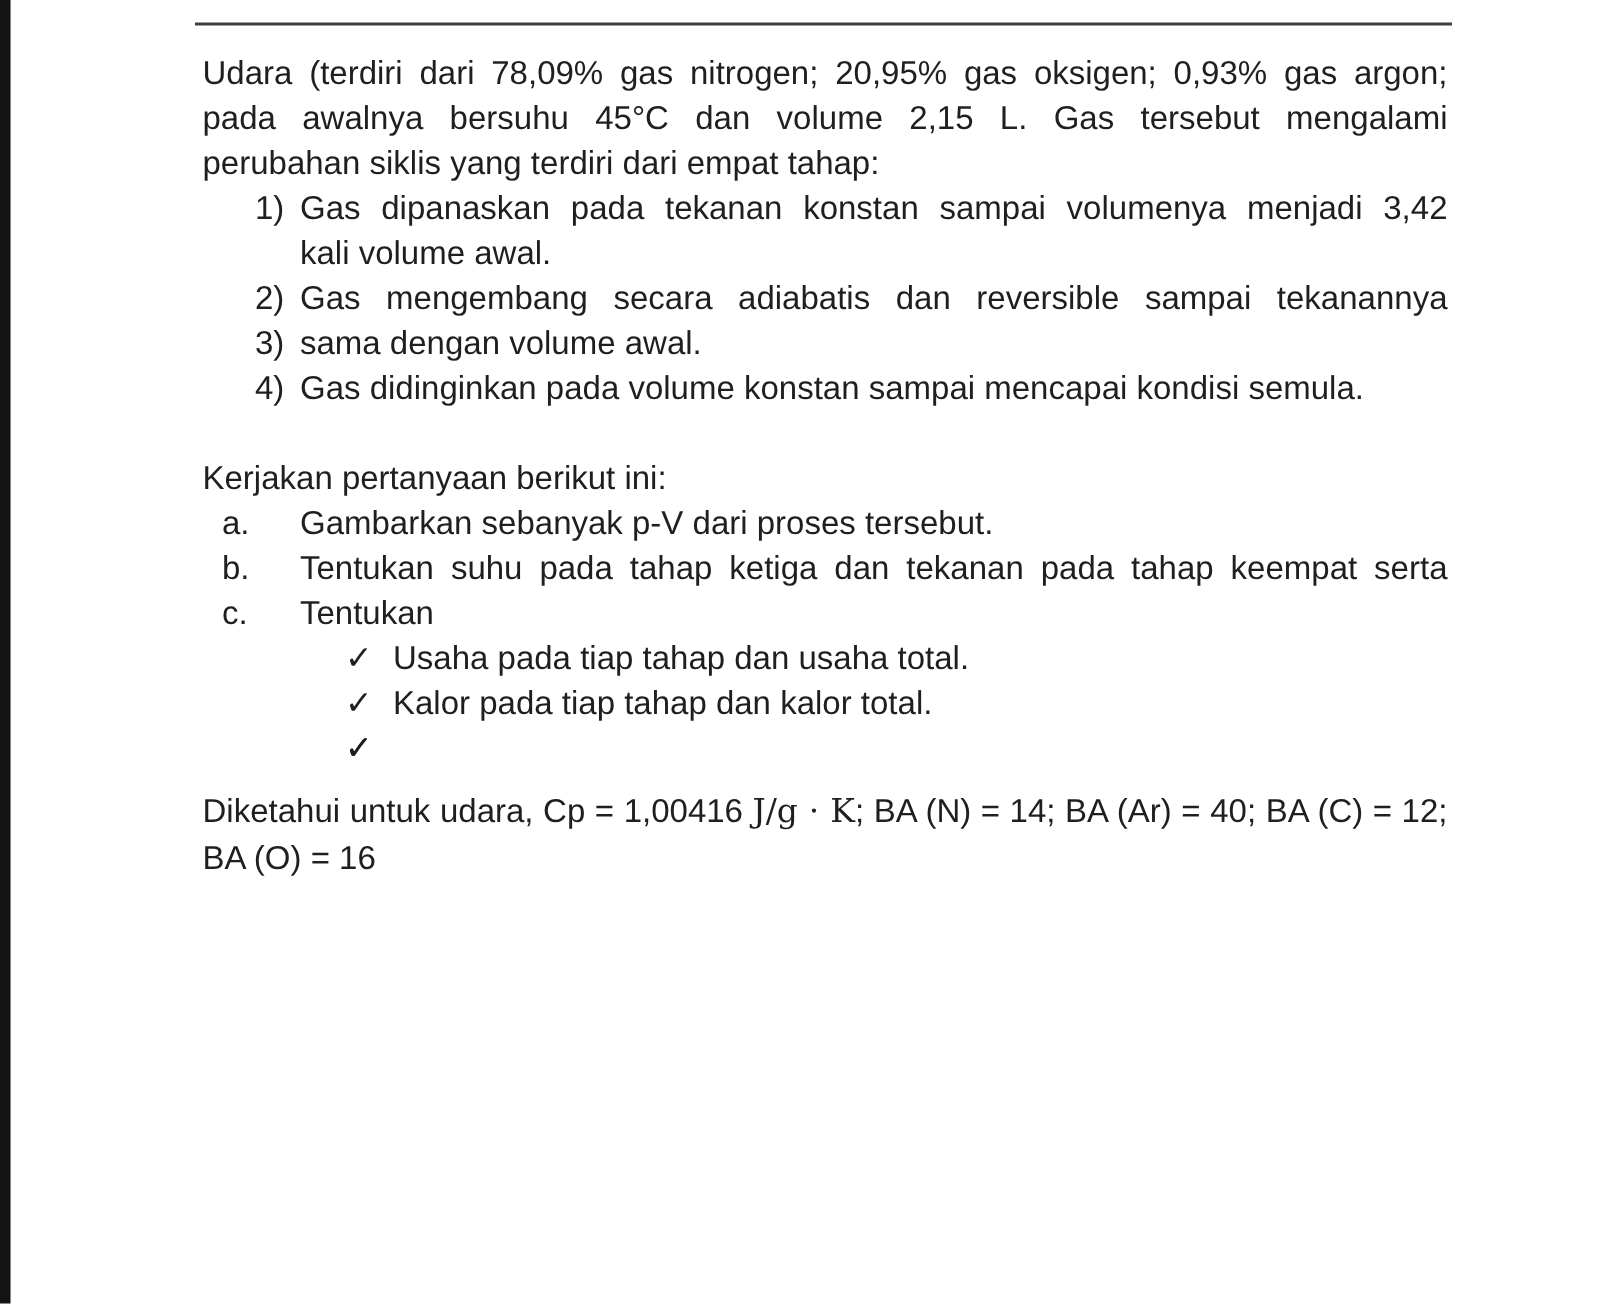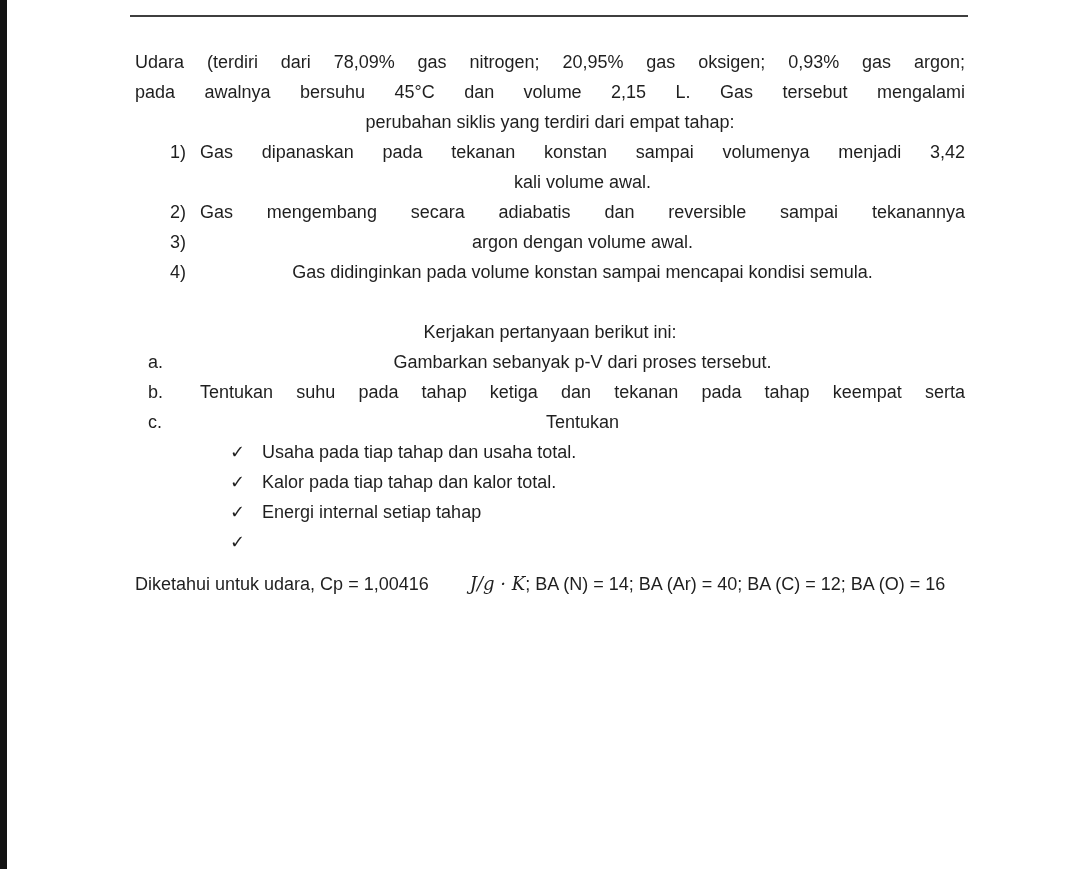--- a/index.html
+++ b/index.html
@@ -19,43 +19,41 @@
     background: #131313;
   }
   .top-rule {
     position: absolute;
     left: 130px; top: 15px;
     width: 838px; height: 2px;
     background: #3f3f3f;
   }
   .content {
     position: absolute;
-    left: 135px; top: 47px;
+    left: 135px; top: 34px;
     width: 830px;
-    font-size: 18px;
+    font-size: 22px;
     line-height: 30px;
   }
   p, div { margin: 0; }
   
   .jline { text-align: justify; text-align-last: justify; }
   
-  .lline { text-align: center; }
+  .lline { text-align: left; }
   .step { position: relative; padding-left: 65px; }
   .step .marker { position: absolute; left: 35px; top: 0; }
   .task { position: relative; padding-left: 65px; }
   .task .marker { position: absolute; left: 13px; top: 0; }
   .check-row { position: relative; padding-left: 127px; }
   .check-row .check { position: absolute; left: 95px; top: 0; }
   .gap30 { height: 30px; }
   .gap12 { height: 12px; }
   .footer-p { text-align: justify; }
   .math {
     font-family: "DejaVu Serif", serif;
-    font-style: italic;
-    margin-left: 36px;
   }
 </style>
 </head>
 <body>
 
 <div class="edge-bar"></div>
 <div class="top-rule"></div>
 
 <div class="content">
 
@@ -69,21 +67,21 @@
     <span class="marker">1)</span>
     <div class="jline">Gas dipanaskan pada tekanan konstan sampai volumenya menjadi 3,42</div>
     <div class="lline">kali volume awal.</div>
   </div>
   <div class="step">
     <span class="marker">2)</span>
     <div class="jline">Gas mengembang secara adiabatis dan reversible sampai tekanannya</div>
   </div>
   <div class="step">
     <span class="marker">3)</span>
-    <div class="lline">argon dengan volume awal.</div>
+    <div class="lline">sama dengan volume awal.</div>
   </div>
   <div class="step">
     <span class="marker">4)</span>
     <div class="lline">Gas didinginkan pada volume konstan sampai mencapai kondisi semula.</div>
   </div>
 
   <div class="gap30"></div>
 
   <div class="lline">Kerjakan pertanyaan berikut ini:</div>
 
@@ -103,21 +101,20 @@
   <div class="check-row">
     <span class="check">✓</span>
     <span>Usaha pada tiap tahap dan usaha total.</span>
   </div>
   <div class="check-row">
     <span class="check">✓</span>
     <span>Kalor pada tiap tahap dan kalor total.</span>
   </div>
   <div class="check-row">
     <span class="check">✓</span>
-    <span>Energi internal setiap tahap</span>
   </div>
   <div class="check-row">
     <span class="check">✓</span>
   </div>
 
   <div class="gap30"></div>
   <div class="gap12"></div>
 
   <p class="footer-p">
     <span>Diketahui untuk udara, Cp = 1,00416 </span><span class="math">J/g · K</span><span>; BA (N) = 14; BA (Ar) = 40; BA (C) = 12; BA (O) = 16</span>

